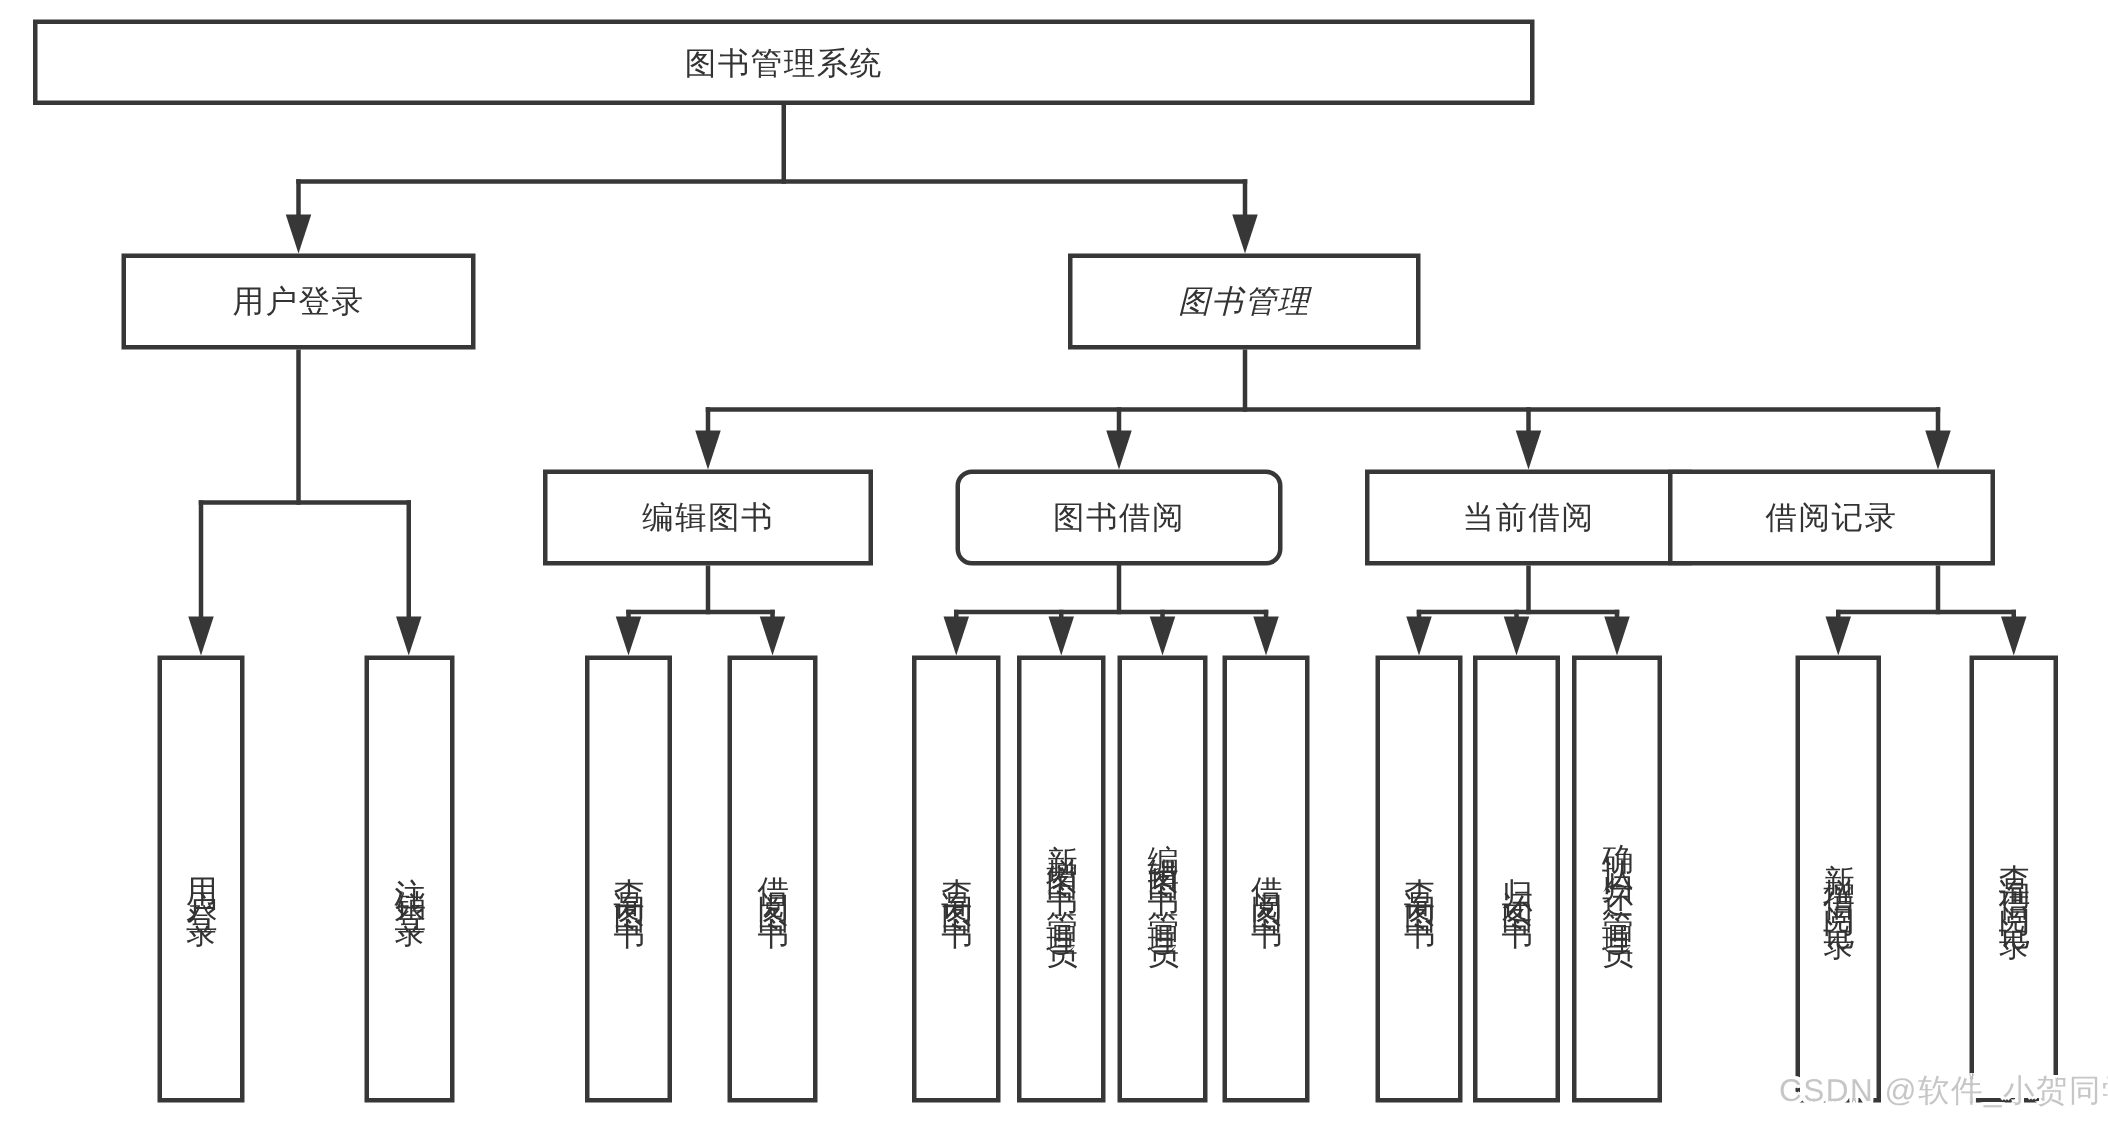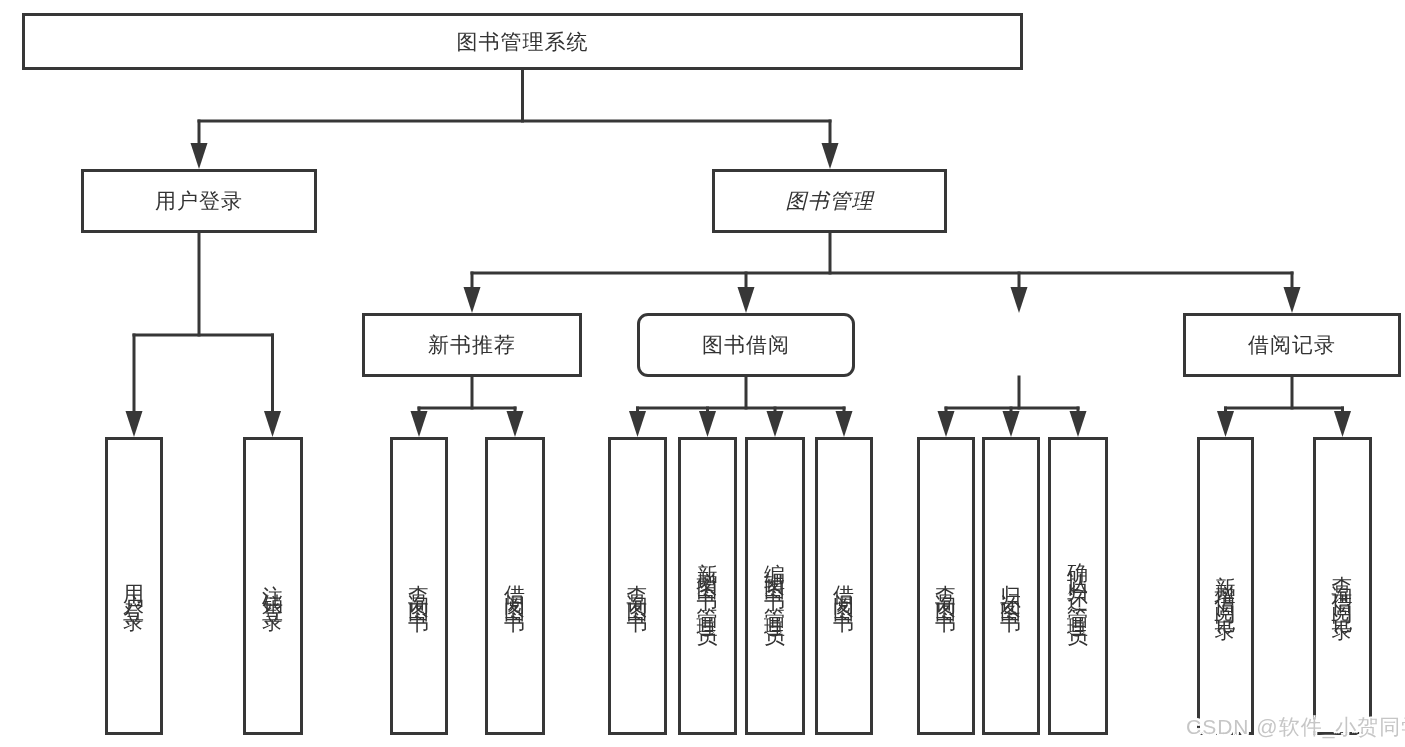--- a/index.html
+++ b/index.html
@@ -142,23 +142,24 @@
         <path d="M1342.5 408 V415"></path>
         <polygon points="1334,411 1351,411 1342.5,437"></polygon>
       </g>
     </svg>
 
   <div class="box" style="left:22px; top:13px; width:1001px; height:57px;">图书管理系统</div>
 
   <div class="box" style="left:81px; top:169px; width:236px; height:64px;">用户登录</div>
   <div class="box" style="left:712px; top:169px; width:235px; height:64px;font-style:italic;">图书管理</div>
 
-  <div class="box" style="left:362px; top:313px; width:220px; height:64px;">新书推荐</div>
+  <div class="box" style="left:362px; top:313px; width:220px; height:64px;">编辑图书</div>
   <div class="box" style="left:637px; top:313px; width:218px; height:64px;border-radius:11px;">图书借阅</div>
-  <div class="box" style="left:1183px; top:313px; width:218px; height:64px;text-align:right;">借阅记录</div>
+  <div class="box" style="left:910px; top:313px; width:218px; height:64px;">当前借阅</div>
+  <div class="box" style="left:1112px; top:313px; width:218px; height:64px;text-align:right;">借阅记录</div>
 
   <div class="box vbox" style="left:105px; top:437px; width:58px; height:298px;">用户登录</div>
   <div class="box vbox" style="left:243px; top:437px; width:60px; height:298px;">注销登录</div>
 
   <div class="box vbox" style="left:390px; top:437px; width:58px; height:298px;">查询图书</div>
   <div class="box vbox" style="left:485px; top:437px; width:60px; height:298px;">借阅图书</div>
 
   <div class="box vbox" style="left:608px; top:437px; width:59px; height:298px;">查询图书</div>
   <div class="box vbox" style="left:678px; top:437px; width:59px; height:298px;">新增图书（管理员）</div>
   <div class="box vbox" style="left:745px; top:437px; width:60px; height:298px;">编辑图书（管理员）</div>

